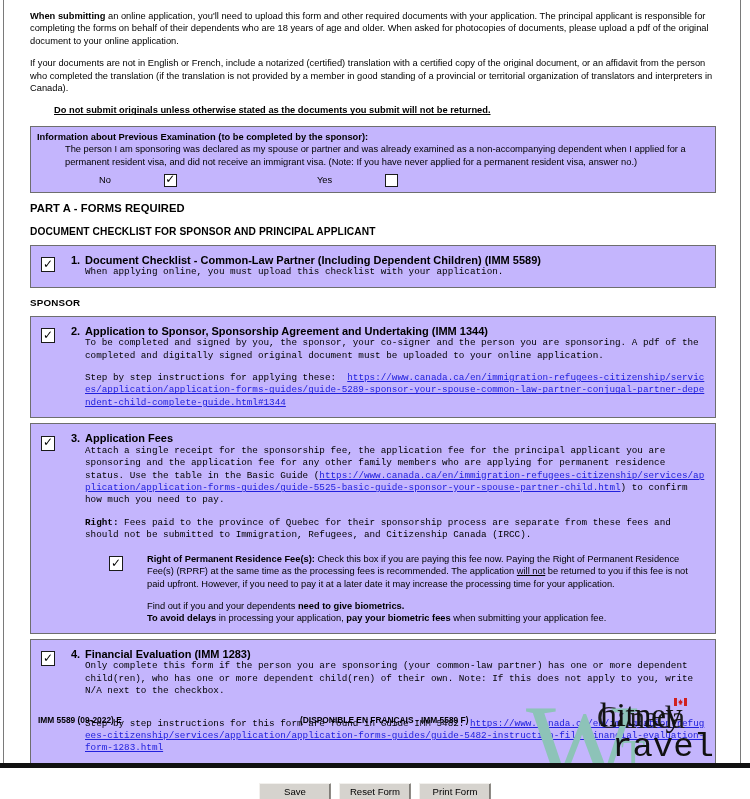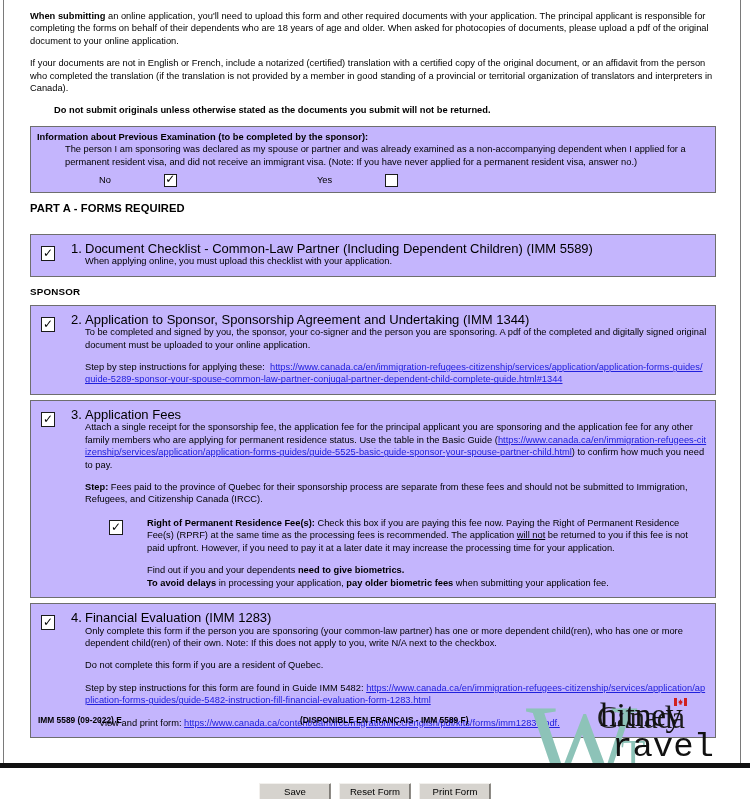--- a/index.html
+++ b/index.html
@@ -16,21 +16,21 @@
   }
   .inner{position:absolute;left:26px;top:0;width:686px;}
 
   p.para{font-size:9.3px;line-height:12.4px;margin:0 0 0 0;text-align:left;}
   .sp10{height:10px;}
   b{font-weight:bold;}
   .u{text-decoration:underline;}
 
   .lnk{color:#2020dd;text-decoration:underline;word-break:break-all;}
 
-  .indent{padding-left:24px;}
+  .indent{padding-left:24px;text-decoration:underline;}
 
   
   .box{
     border:1px solid #6e6e6e;box-sizing:border-box;
     background:#c4b5fd;
   }
   .box-prev{padding:4px 6px 3px 6px;}
   .box-prev .l1{font-size:9.3px;line-height:12.6px;font-weight:bold;}
   .box-prev .l2{font-size:9.3px;line-height:12.6px;margin-left:28px;}
 
@@ -47,23 +47,23 @@
   .cbox .ck{position:relative;top:-1px;left:0px;font-size:12px;font-weight:bold;}
 
   h2.part{font-size:11.2px;font-weight:bold;margin:0;letter-spacing:.1px;}
   h3.doc{font-size:10.2px;font-weight:bold;margin:0;letter-spacing:.1px;}
   h3.spons{font-size:9.8px;font-weight:bold;margin:0;letter-spacing:.2px;}
 
   .item{display:flex;align-items:flex-start;padding:8px 8px 8px 10px;box-sizing:border-box;}
   .item .cbwrap{flex:0 0 auto;width:30px;padding-top:1px;}
   .item .cbwrap .cbox{width:14px;height:15px;}
   .item .body{flex:1 1 auto;}
-  .item .ttl{font-size:13px;font-weight:normal;line-height:12.6px;}
+  .item .ttl{font-size:11px;font-weight:bold;line-height:12.6px;}
   .item .ttl .num{display:inline-block;width:14px;}
-  .item .tx{font-size:9.3px;line-height:12.4px;padding-left:14px;}
+  .item .tx{font-size:9.3px;line-height:12.4px;padding-left:14px;font-family:Liberation Mono, monospace;}
 
   .subitem{display:flex;align-items:flex-start;margin-top:11px;padding-left:38px;}
   .subitem .cbwrap{flex:0 0 auto;width:38px;padding-top:1px;}
   .subitem .cbwrap .cbox{width:14px;height:15px;}
   .subitem .body{flex:1 1 auto;font-size:9.3px;line-height:12.4px;}
 
   
   .footer{
     position:absolute;left:12px;top:700px;width:658px;height:60px;
   }
@@ -126,20 +126,21 @@
           </span>
         <span class="gap"></span>
         <span class="lbl">Yes</span>
         <span class="cbox empty"></span>
       </div>
     </div>
 
     <div style="height:9px"></div>
     <h2 class="part">PART A - FORMS REQUIRED</h2>
     <div style="height:12px"></div>
+    <h3 class="doc">DOCUMENT CHECKLIST FOR SPONSOR AND PRINCIPAL APPLICANT</h3>
     <div style="height:8px"></div>
 
     <div class="box item" style="width:686px;">
       <div class="cbwrap">
         <span class="cbox">
             <span class="ck">✓</span>
           </span>
       </div>
       <div class="body">
         <div class="ttl"><span class="num">1.</span><span>Document Checklist - Common-Law Partner (Including Dependent Children)  (IMM 5589)</span></div>
@@ -170,51 +171,50 @@
     <div class="box item" style="width:686px;">
       <div class="cbwrap">
         <span class="cbox">
             <span class="ck">✓</span>
           </span>
       </div>
       <div class="body">
         <div class="ttl"><span class="num">3.</span><span>Application Fees</span></div>
         <div class="tx"><span>Attach a single receipt for the sponsorship fee, the application fee for the principal applicant you are sponsoring and the application fee for any other family members who are applying for permanent residence status. Use the table in the Basic Guide (</span><span class="lnk">https://www.canada.ca/en/immigration-refugees-citizenship/services/application/application-forms-guides/guide-5525-basic-guide-sponsor-your-spouse-partner-child.html</span><span>) to confirm how much you need to pay.</span></div>
         <div class="sp10"></div>
-        <div class="tx"><b>Step:</b><span> Fees paid to the province of Quebec for their sponsorship process are separate from these fees and should not be submitted to Immigration, Refugees, and Citizenship Canada (IRCC).</span></div>
+        <div class="tx"><b>Right:</b><span> Fees paid to the province of Quebec for their sponsorship process are separate from these fees and should not be submitted to Immigration, Refugees, and Citizenship Canada (IRCC).</span></div>
 
         <div class="subitem">
           <div class="cbwrap">
             <span class="cbox">
                 <span class="ck">✓</span>
               </span>
           </div>
           <div class="body">
             <b>Right of Permanent Residence Fee(s):</b><span> Check this box if you are paying this fee now.  Paying the Right of Permanent Residence Fee(s) (RPRF) at the same time as the processing fees is recommended.  The application </span><span class="u">will not</span><span> be returned to you if this fee is not paid upfront. However, if you need to pay it at a later date it may increase the processing time for your application.</span>
             <div class="sp10"></div>
             <div><span>Find out if you and your dependents </span><b>need to give biometrics.</b></div>
-            <div><b>To avoid delays</b><span> in processing your application, </span><b>pay older biometric fees</b><span> when submitting your application fee.</span></div>
+            <div><b>To avoid delays</b><span> in processing your application, </span><b>pay your biometric fees</b><span> when submitting your application fee.</span></div>
           </div>
         </div>
       </div>
     </div>
 
     <div style="height:5px"></div>
 
     <div class="box item" style="width:686px;">
       <div class="cbwrap">
         <span class="cbox">
             <span class="ck">✓</span>
           </span>
       </div>
       <div class="body">
         <div class="ttl"><span class="num">4.</span><span>Financial Evaluation (IMM 1283)</span></div>
         <div class="tx">Only complete this form if the person you are sponsoring (your common-law partner) has one or more dependent child(ren), who has one or more dependent child(ren) of their own. Note: If this does not apply to you, write N/A next to the checkbox.</div>
         <div class="sp10"></div>
-        <div class="tx">Do not complete this form if you are a resident of Quebec.</div>
         <div class="sp10"></div>
         <div class="tx"><span>Step by step instructions for this form are found in Guide IMM 5482:</span> <span class="lnk">https://www.canada.ca/en/immigration-refugees-citizenship/services/application/application-forms-guides/guide-5482-instruction-fill-financial-evaluation-form-1283.html</span></div>
         <div class="sp10"></div>
         <div class="tx" style="padding-left:28px;"><span>View and print form:</span> <span class="lnk">https://www.canada.ca/content/dam/ircc/migration/ircc/english/pdf/kits/forms/imm1283e.pdf.</span></div>
       </div>
     </div>
 
   </div>
 </div>
 

